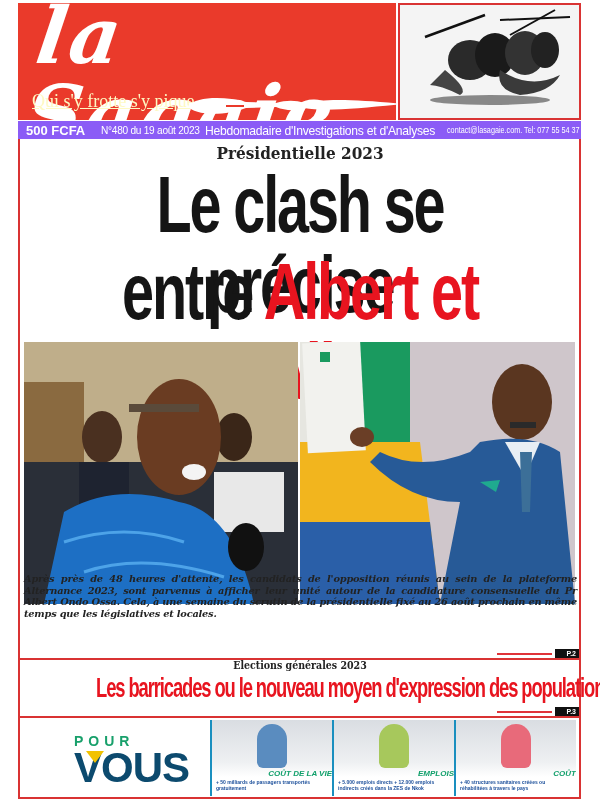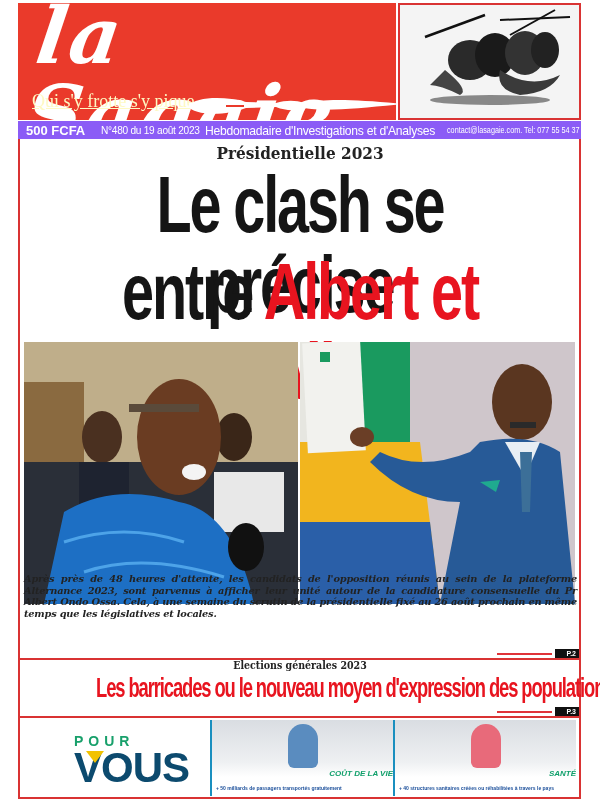--- a/index.html
+++ b/index.html
@@ -155,17 +155,22 @@
   <div class="vous"><span class="tri"></span><span>VOUS</span></div>
 </div>
 
 <div class="ad-panels">
   <div class="panel">
     <div class="person" style="background:#5a8cbf;"></div>
     <div class="ptitle">COÛT DE LA VIE</div>
     <div class="pdesc">+ 50 milliards de passagers transportés gratuitement</div>
   </div>
   <div class="panel">
+    <div class="person" style="background:#a7c85c;"></div>
+    <div class="ptitle">EMPLOIS</div>
+    <div class="pdesc">+ 5.000 emplois directs + 12.000 emplois indirects créés dans la ZES de Nkok</div>
+  </div>
+  <div class="panel">
     <div class="person" style="background:#e86a7a;"></div>
-    <div class="ptitle">SANTÉ</div>
+    <div class="ptitle">COÛT</div>
     <div class="pdesc">+ 40 structures sanitaires créées ou réhabilitées à travers le pays</div>
   </div>
 </div>
 
 </body></html>

